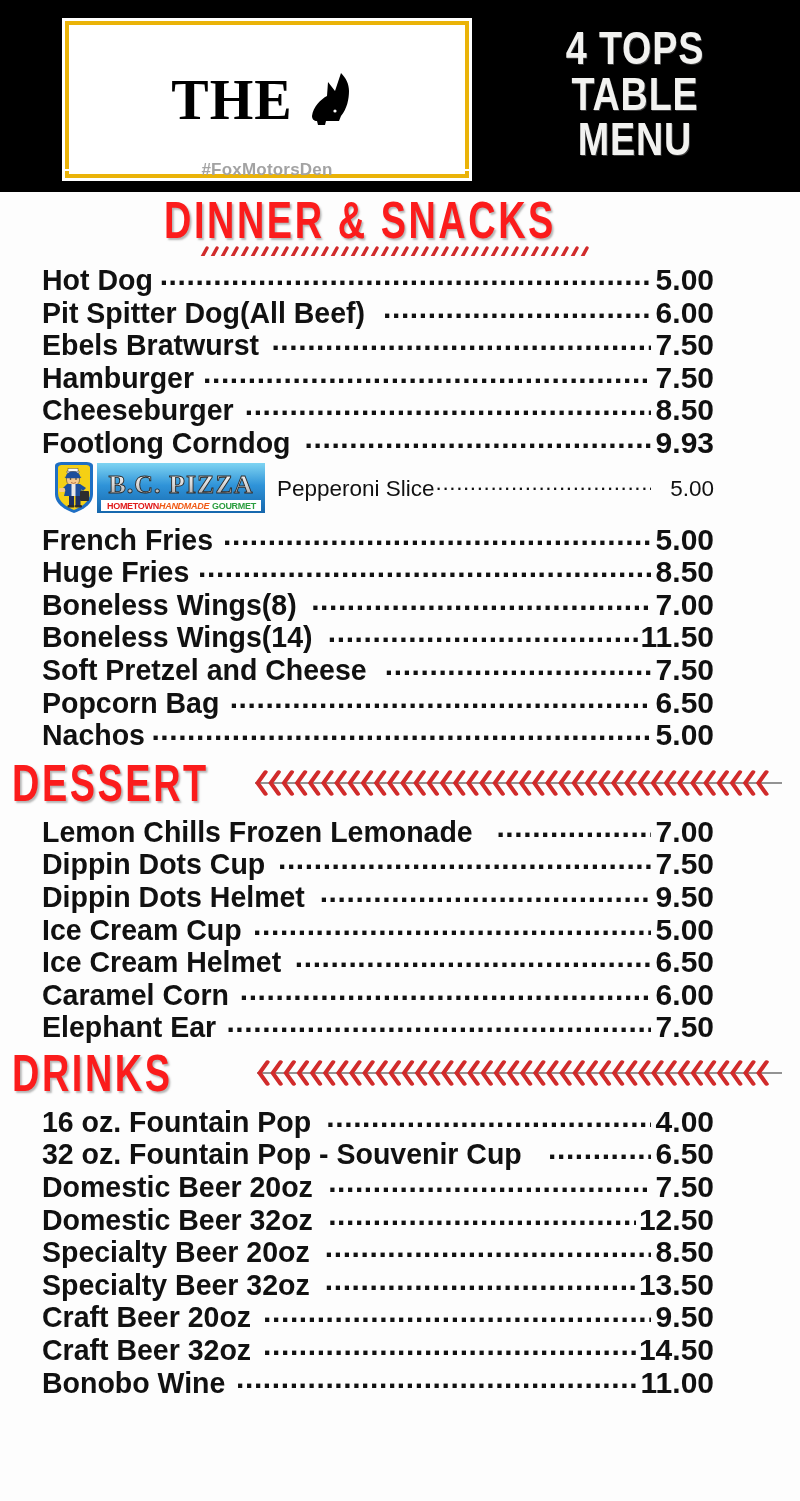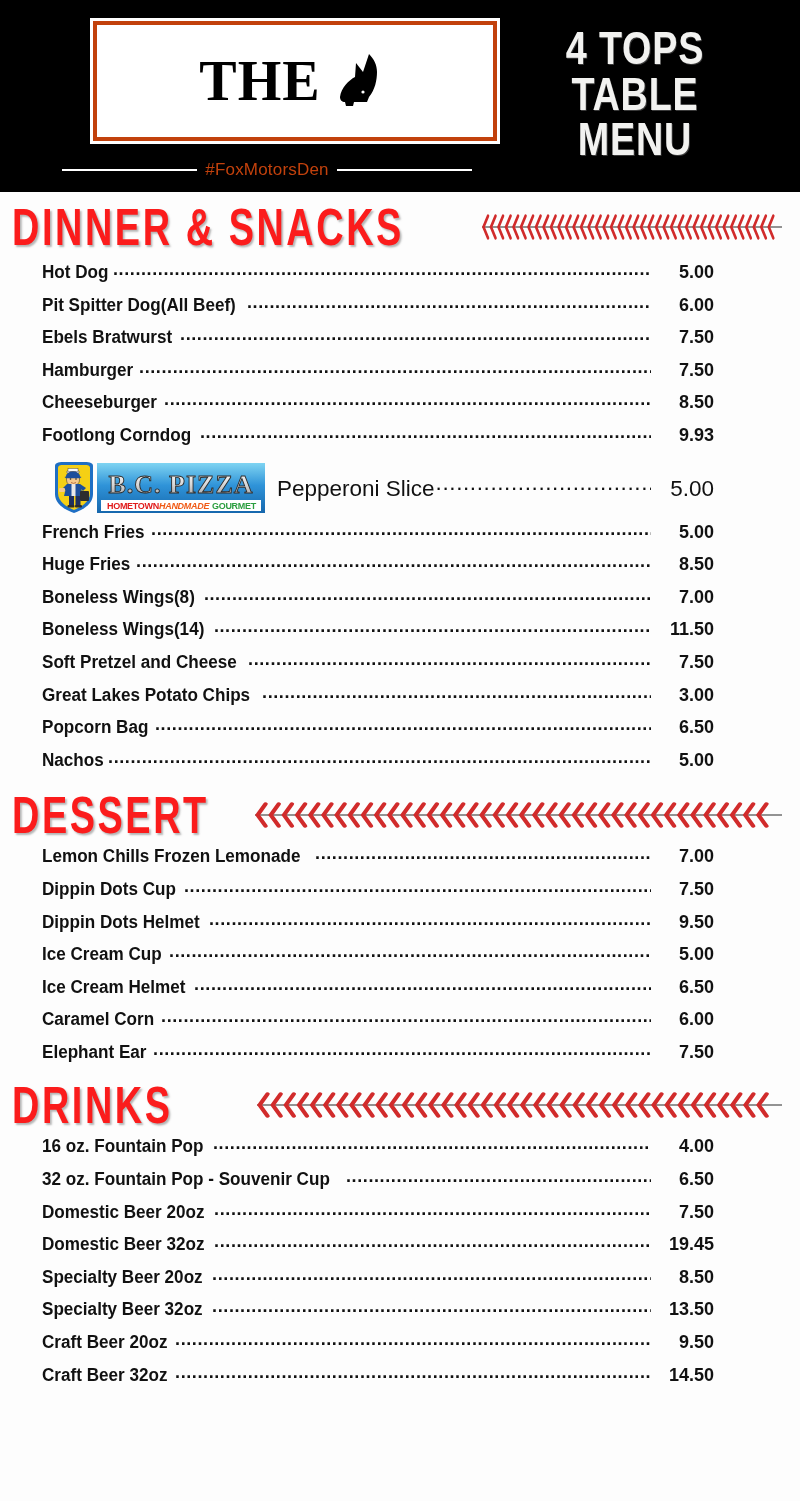--- a/index.html
+++ b/index.html
@@ -23,25 +23,24 @@
     width: 800px;
     height: 192px;
     background: #000000;
     overflow: hidden;
   }
   .logo-wrap {
     position: absolute;
     left: 62px;
     top: 18px;
     width: 410px;
-    height: 126px;
+    height: 163px;
     border: 3px solid #ffffff;
-    background: #c2410c;
+    background: #eab308;
     padding: 4px;
-    margin-left: 28px;
   }
   .logo-inner {
     width: 100%;
     height: 100%;
     background: #ffffff;
     display: flex;
     align-items: center;
     justify-content: center;
     gap: 8px;
   }
@@ -60,23 +59,23 @@
     top: 155px;
     width: 410px;
     height: 30px;
     display: flex;
     align-items: center;
     justify-content: center;
     gap: 8px;
   }
   .hash-line { flex: 1; height: 2px; background: #ffffff; }
   .hashtag-text {
-    color: #c2410c;
+    color: #a3a3a3;
     font-size: 17px;
-    font-weight: normal;
+    font-weight: bold;
     letter-spacing: 0.2px;
     white-space: nowrap;
   }
   .header-title {
     position: absolute;
     left: 490px;
     top: 26px;
     width: 290px;
     text-align: center;
     color: #f2f2f0;
@@ -117,21 +116,21 @@
     margin-left: 4px;
     overflow: hidden;
   }
   .stitch svg { display: block; width: 100%; height: 34px; }
 
   
   .items { padding: 0 86px 0 42px; }
   .row {
     display: flex;
     align-items: baseline;
-    font-size: 18px;
+    font-size: 30px;
     font-weight: bold;
     color: #111111;
     line-height: 1;
     height: 32.6px;
     white-space: nowrap;
   }
   .row .name { flex: 0 0 auto; transform: scaleX(0.95); transform-origin: left center; }
   .row .leader {
     flex: 1 1 auto;
     overflow: hidden;
@@ -192,21 +191,21 @@
     content: "..................................................................................................";
     letter-spacing: 0.6px;
     color: #111111;
     position: absolute;
     left: 0; bottom: 0;
     white-space: nowrap;
   }
   .pizza-item .price { flex: 0 0 auto; min-width: 62px; text-align: right; }
 
   .sec-dinner { padding-top: 6px; }
-  .sec-dinner .section-head { height: 58px; }
+  .sec-dinner .section-head { height: 58px; flex-direction: column; }
   .sec-dessert .section-head { height: 58px; margin-top: 6px; }
   .sec-drinks .section-head { height: 58px; margin-top: 4px; gap: 44px; }
   .sec-dinner .items.top { padding-top: 4px; }
 </style>
 </head>
 <body>
 
 <div class="page">
 
   <div class="header">
@@ -392,25 +391,20 @@
         <span class="name">Boneless Wings(14)</span>
         <span class="leader"></span>
         <span class="price">11.50</span>
       </div>
       <div class="row">
         <span class="name">Soft Pretzel and Cheese</span>
         <span class="leader"></span>
         <span class="price">7.50</span>
       </div>
       <div class="row">
-        <span class="name">Great Lakes Potato Chips</span>
-        <span class="leader"></span>
-        <span class="price">3.00</span>
-      </div>
-      <div class="row">
         <span class="name">Popcorn Bag</span>
         <span class="leader"></span>
         <span class="price">6.50</span>
       </div>
       <div class="row">
         <span class="name">Nachos</span>
         <span class="leader"></span>
         <span class="price">5.00</span>
       </div>
     </div>
@@ -567,21 +561,21 @@
         <span class="price">6.50</span>
       </div>
       <div class="row">
         <span class="name">Domestic Beer 20oz</span>
         <span class="leader"></span>
         <span class="price">7.50</span>
       </div>
       <div class="row">
         <span class="name">Domestic Beer 32oz</span>
         <span class="leader"></span>
-        <span class="price">19.45</span>
+        <span class="price">12.50</span>
       </div>
       <div class="row">
         <span class="name">Specialty Beer 20oz</span>
         <span class="leader"></span>
         <span class="price">8.50</span>
       </div>
       <div class="row">
         <span class="name">Specialty Beer 32oz</span>
         <span class="leader"></span>
         <span class="price">13.50</span>
@@ -589,16 +583,21 @@
       <div class="row">
         <span class="name">Craft Beer 20oz</span>
         <span class="leader"></span>
         <span class="price">9.50</span>
       </div>
       <div class="row">
         <span class="name">Craft Beer 32oz</span>
         <span class="leader"></span>
         <span class="price">14.50</span>
       </div>
+      <div class="row">
+        <span class="name">Bonobo Wine</span>
+        <span class="leader"></span>
+        <span class="price">11.00</span>
+      </div>
     </div>
   </div>
 
 </div>
 
 </body></html>

